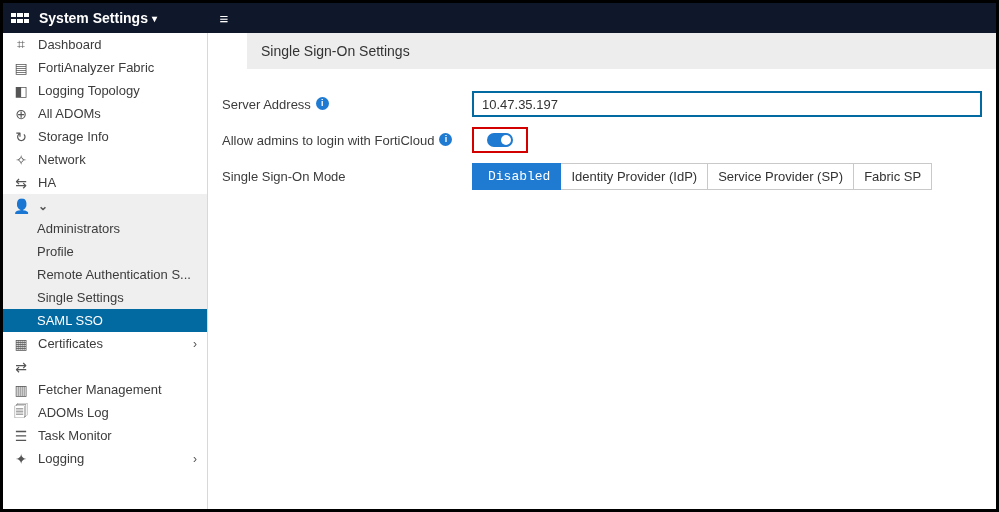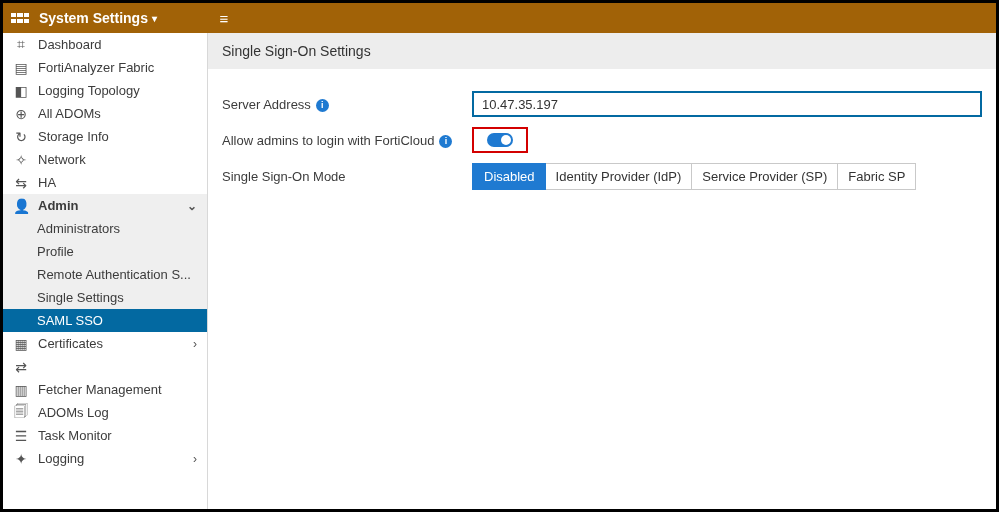--- a/index.html
+++ b/index.html
@@ -1,50 +1,50 @@
 <!DOCTYPE html>
 <html><head>
 <meta charset="utf-8">
 <style>
   * { box-sizing: border-box; margin: 0; padding: 0; }
   html, body { width: 999px; height: 512px; font-family: "Segoe UI", Arial, sans-serif; font-size: 13px; color: #3c3c3c; }
   .frame { width: 999px; height: 512px; border: 3px solid #000; background: #fff; display: flex; flex-direction: column; }
   
-  .header { background: #a16207; color: #fff; height: 30px; display: flex; align-items: center; }
+  .header { background: #0f172a; color: #fff; height: 30px; display: flex; align-items: center; }
   .header-left { display: flex; align-items: center; padding-left: 8px; gap: 10px; width: 205px; flex-shrink: 0; }
   .logo { width: 18px; height: 18px; display: flex; align-items: center; justify-content: center; }
   .header-title { font-weight: 700; font-size: 14px; display: flex; align-items: center; gap: 4px; }
   .caret-down-icon { font-size: 10px; }
   .header-menu { width: 20px; text-align: center; color: #fff; font-size: 15px; margin-left: 6px; }
   
   .body { flex: 1; display: flex; overflow: hidden; }
   
   .sidebar { width: 205px; flex-shrink: 0; background: #fff; border-right: 1px solid #d8d8d8; display: flex; flex-direction: column; font-size: 13px; }
   .nav-item { display: flex; align-items: center; gap: 9px; padding: 4px 10px; height: 23px; cursor: pointer; color: #3c3c3c; }
   .nav-icon { width: 16px; text-align: center; color: #555; font-size: 14px; }
   .nav-label { flex: 1; white-space: nowrap; overflow: hidden; text-overflow: ellipsis; }
   .nav-caret { font-size: 12px; color: #555; }
   .nav-item.expanded { background: #efefef; font-weight: 700; }
   .nav-sub { display: flex; align-items: center; padding: 4px 10px 4px 34px; height: 23px; background: #efefef; cursor: pointer; color: #3c3c3c; }
   .nav-sub .nav-label { font-weight: 400; }
   .nav-sub.selected { background: #0369a1; color: #fff; font-weight: 400; }
   
   .main { flex: 1; display: flex; flex-direction: column; }
-  .panel-title { background: #ededed; padding: 10px 14px; font-size: 14px; color: #333; }
+  .panel-title { background: #ededed; padding: 10px 14px; font-size: 14px; color: #333; margin-left: 39px; }
   .form { padding: 22px 14px 0 14px; display: flex; flex-direction: column; gap: 10px; }
   .form-row { display: flex; align-items: center; }
-  .form-label { width: 250px; display: flex; align-items: flex-end; gap: 5px; color: #3c3c3c; }
+  .form-label { width: 250px; display: flex; align-items: flex-start; gap: 5px; color: #3c3c3c; }
   .info-icon { width: 13px; height: 13px; border-radius: 50%; background: #1f7ad1; color: #fff; font-size: 9px; font-weight: 700; display: inline-flex; align-items: center; justify-content: center; }
   .text-input { flex: 1; height: 26px; border: 2px solid #0369a1; padding: 0 8px; font-size: 13px; color: #333; }
   .toggle-wrap { width: 56px; height: 26px; border: 2px solid #d30000; display: inline-flex; align-items: center; justify-content: center; }
   .toggle { width: 26px; height: 14px; background: #1f7ad1; border-radius: 8px; position: relative; }
   .toggle-knob { width: 10px; height: 10px; background: #fff; border-radius: 50%; position: absolute; top: 2px; right: 2px; }
   .seg-group { display: inline-flex; }
   .seg-btn { border: 1px solid #c9c9c9; border-left: none; background: #fff; padding: 5px 10px; font-size: 13px; color: #333; cursor: pointer; }
-  .seg-btn:first-child { border-left: 2px solid #000000; }
+  .seg-btn:first-child { border-left: 6px solid #000000; font-family: Liberation Mono, monospace; }
   .seg-btn.active { background: #1f7ad1; color: #fff; border-color: #1f7ad1; }
 </style>
 </head>
 <body>
 
 <div class="frame">
 
   <div class="header">
     <div class="header-left">
       <span class="logo">
@@ -93,21 +93,20 @@
       <div class="nav-item">
         <span class="nav-icon">✧</span>
         <span class="nav-label">Network</span>
       </div>
       <div class="nav-item">
         <span class="nav-icon">⇆</span>
         <span class="nav-label">HA</span>
       </div>
       <div class="nav-item expanded">
         <span class="nav-icon">👤</span>
-        <span class="nav-label">Admin</span>
         <span class="nav-caret">⌄</span>
       </div>
       <div class="nav-sub">
         <span class="nav-label">Administrators</span>
       </div>
       <div class="nav-sub">
         <span class="nav-label">Profile</span>
       </div>
       <div class="nav-sub">
         <span class="nav-label">Remote Authentication S...</span>

